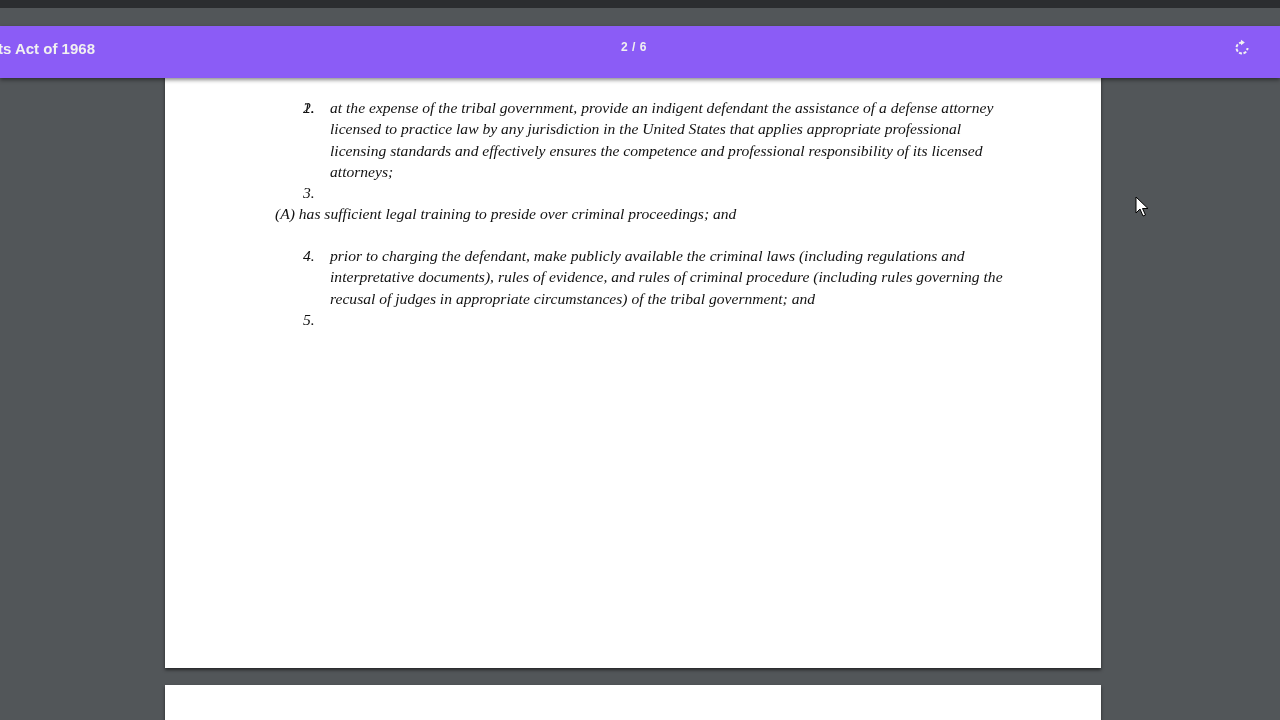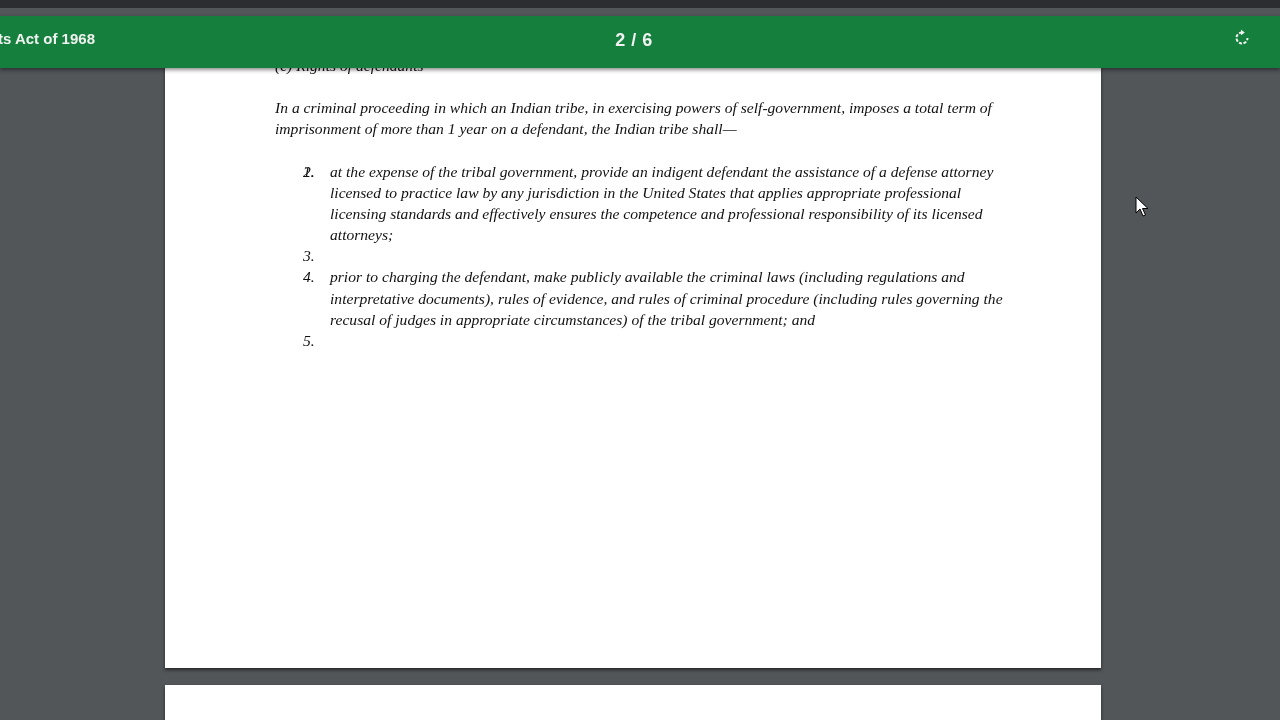--- a/index.html
+++ b/index.html
@@ -11,44 +11,44 @@
       background: #525659;
     }
     .topstrip {
       position: absolute;
       left: 0; top: 0;
       width: 1280px; height: 8px;
       background: #2b2d30;
     }
     .toolbar {
       position: absolute;
-      left: 0; top: 16px;
+      left: 0; top: 26px;
       width: 1280px; height: 52px;
-      background: #15803d;
+      background: #8b5cf6;
       box-shadow: 0 2px 4px rgba(0,0,0,0.45);
       z-index: 5;
     }
     .doc-title {
       position: absolute;
       left: -2px; top: 14px;
       color: #f1f1f1;
       font-family: "Liberation Sans", sans-serif;
       font-weight: bold;
       font-size: 15px;
       white-space: nowrap;
     }
     .page-indicator {
       position: absolute;
       left: 600px; top: 14px;
       width: 68px;
       text-align: center;
       color: #f1f1f1;
       font-family: "Liberation Sans", sans-serif;
       font-weight: bold;
-      font-size: 18px;
+      font-size: 12px;
       letter-spacing: 0.5px;
     }
     .rotate-btn {
       position: absolute;
       left: 1228px; top: 10px;
       width: 28px; height: 28px;
       display: flex; align-items: center; justify-content: center;
       cursor: pointer;
     }
     .viewer {
@@ -110,33 +110,33 @@
         <path d="M8 0.8 L11.8 3.6 L8 6.2 Z" fill="#f1f1f1"></path>
       </svg>
     </span>
   </div>
 </div>
 
 <div class="viewer">
   <div class="page page1">
     <div class="content" style="top:15px;">
       <p class="heading">(c) Rights of defendants</p>
-      <p class="para">In a criminal proceeding in which an Indian tribe, in exercising powers of self-government, imposes a total term of imprisonment of more than 1 year on a defendant, the Indian tribe shall—</p>
       <ul class="list list-a">
         <li>
           <span class="num">1.</span>
         </li>
         <li>
           <span class="num">2.</span>
           <span>at the expense of the tribal government, provide an indigent defendant the assistance of a defense attorney licensed to practice law by any jurisdiction in the United States that applies appropriate professional licensing standards and effectively ensures the competence and professional responsibility of its licensed attorneys;</span>
         </li>
         <li>
           <span class="num">3.</span>
         </li>
       </ul>
+      <p class="sub">(A) has sufficient legal training to preside over criminal proceedings; and</p>
       <ul class="list">
         <li>
           <span class="num">4.</span>
           <span>prior to charging the defendant, make publicly available the criminal laws (including regulations and interpretative documents), rules of evidence, and rules of criminal procedure (including rules governing the recusal of judges in appropriate circumstances) of the tribal government; and</span>
         </li>
         <li>
           <span class="num">5.</span>
         </li>
       </ul>
     </div>

